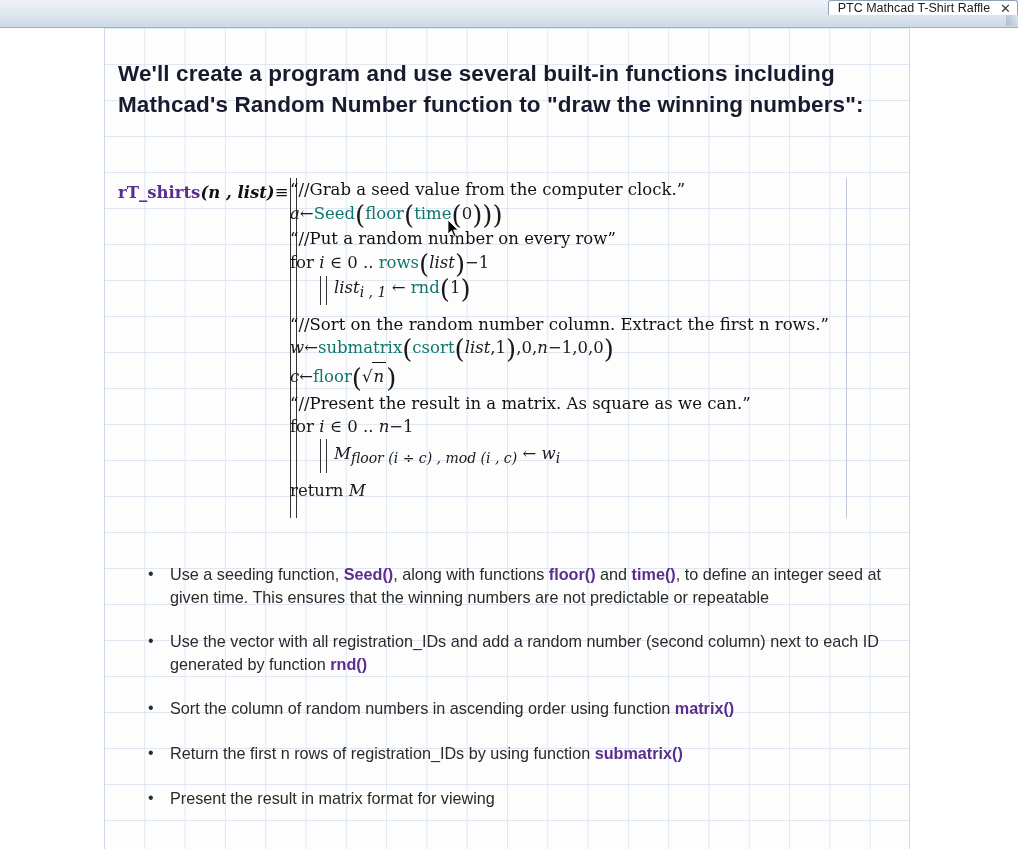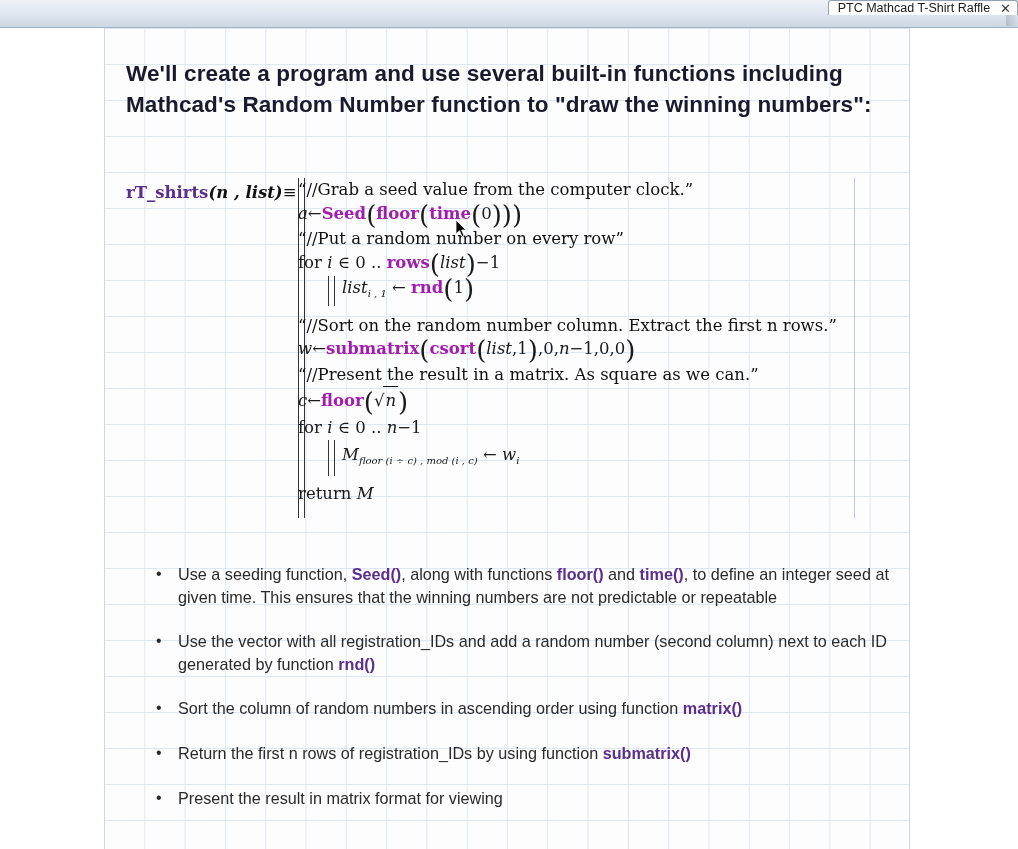--- a/index.html
+++ b/index.html
@@ -85,21 +85,21 @@
     left: 104px; top: 0; width: 1px; height: 821px;
     background: #cfd9e6;
   }
   .grid-right-edge {
     position: absolute;
     left: 909px; top: 0; width: 1px; height: 821px;
     background: #cfd9e6;
   }
   .content {
     position: absolute;
-    left: 16px; top: 0;
+    left: 8px; top: 0;
     width: 838px;
     height: 821px;
   }
 
   
   .heading {
     position: absolute;
     left: 110px;
     top: 30px;
     width: 760px;
@@ -155,24 +155,24 @@
     border-right: 1.4px solid #333;
   }
   .stmt {
     position: relative;
     font-size: 16.5px;
     line-height: 23.5px;
     white-space: nowrap;
     font-family: "DejaVu Serif", serif;
   }
   .cmt { font-style: normal; color: #111; }
-  .kw { color: #a21caf; font-weight: bold; font-style: normal; }
+  .kw { color: #0f766e; font-weight: normal; font-style: normal; }
   .it { font-style: italic; }
   .sub {
-    font-size: 10px;
+    font-size: 14px;
     vertical-align: -4px;
     font-style: italic;
   }
   .arrow { font-style: normal; }
   .indent-block {
     position: relative;
     margin-left: 30px;
   }
   .indent-block .vbar2 {
     position: absolute;
@@ -297,26 +297,26 @@
         </div>
 
         <div class="stmt" style="margin-top:8px;">
           <span class="cmt">“//Sort on the random number column. Extract the first n rows.”</span>
         </div>
 
         <div class="stmt">
           <span class="it">w</span><span class="arrow">←</span><span class="kw">submatrix</span><span class="bigparen">(</span><span class="kw">csort</span><span class="bigparen">(</span><span class="it">list</span>,1<span class="bigparen">)</span>,0,<span class="it">n</span>−1,0,0<span class="bigparen">)</span>
         </div>
 
-        <div class="stmt">
-          <span class="cmt">“//Present the result in a matrix. As square as we can.”</span>
-        </div>
-
         <div class="stmt" style="line-height:28px;">
           <span class="it">c</span><span class="arrow">←</span><span class="kw">floor</span><span class="bigparen">(</span><span class="radical">√</span><span class="sqrt">n</span><span class="bigparen">)</span>
+        </div>
+
+        <div class="stmt">
+          <span class="cmt">“//Present the result in a matrix. As square as we can.”</span>
         </div>
 
         <div class="stmt">
           for <span class="it">i</span> ∈ 0 .. <span class="it">n</span>−1
         </div>
 
         <div class="indent-block">
           <div class="vbar2"></div>
           <div class="stmt" style="line-height:30px;">
             <span class="it">M</span><span class="sub">floor (i ÷ c) , mod (i , c)</span> <span class="arrow">←</span> <span class="it">w</span><span class="sub">i</span>

